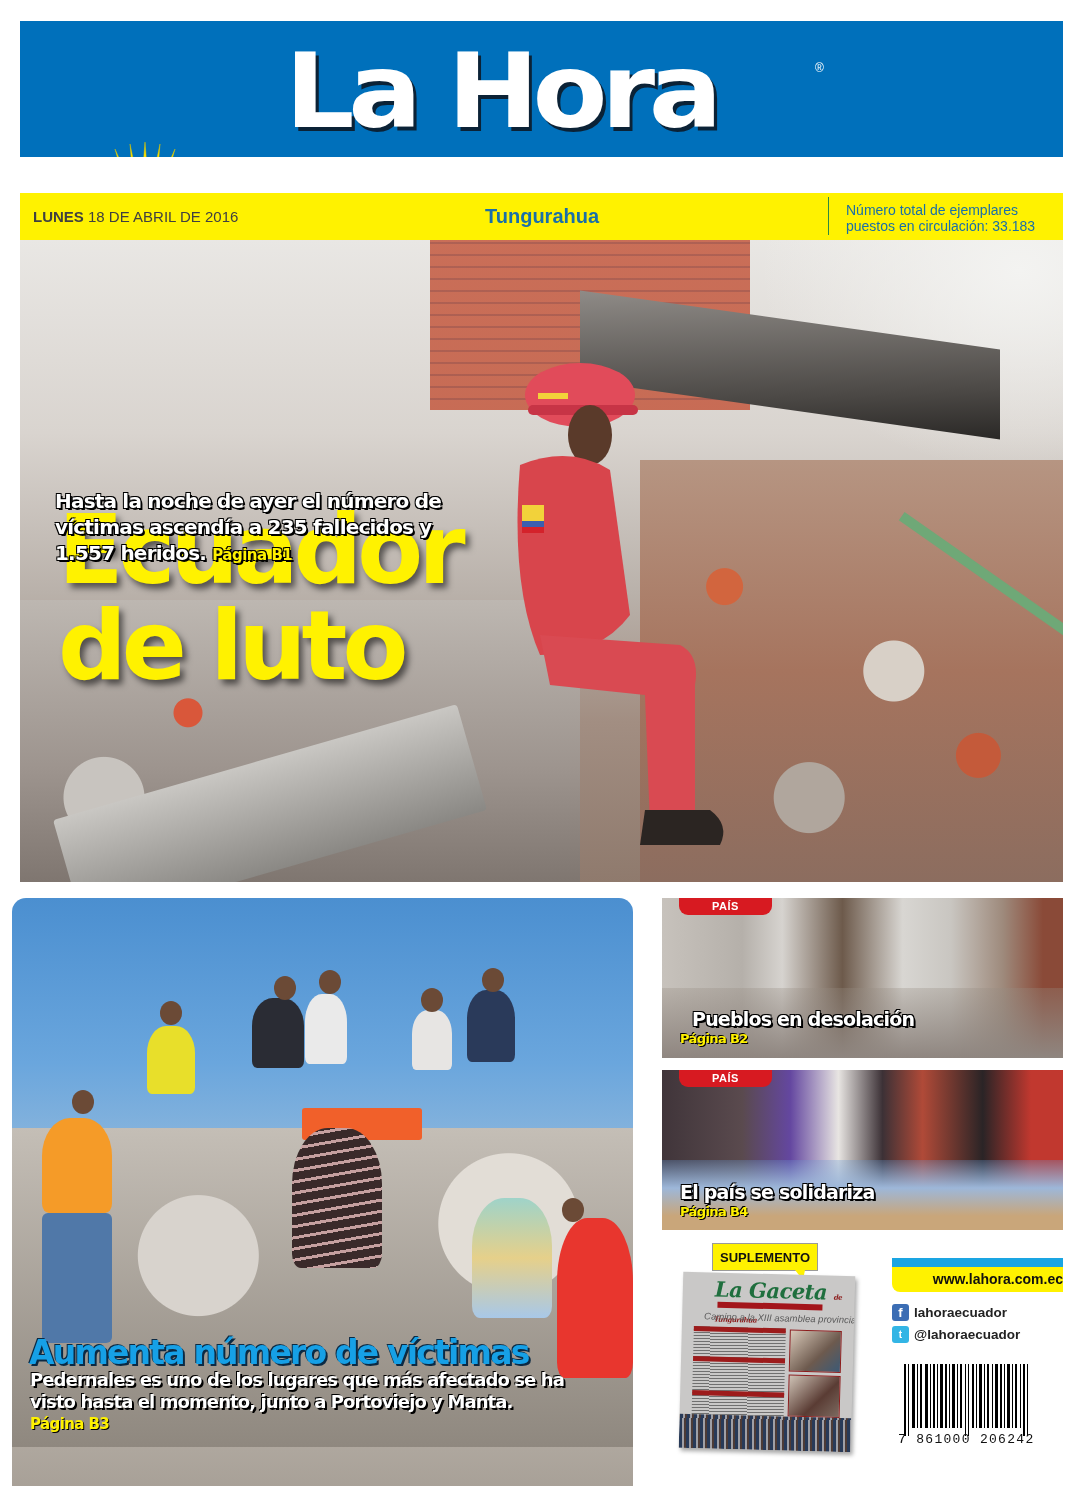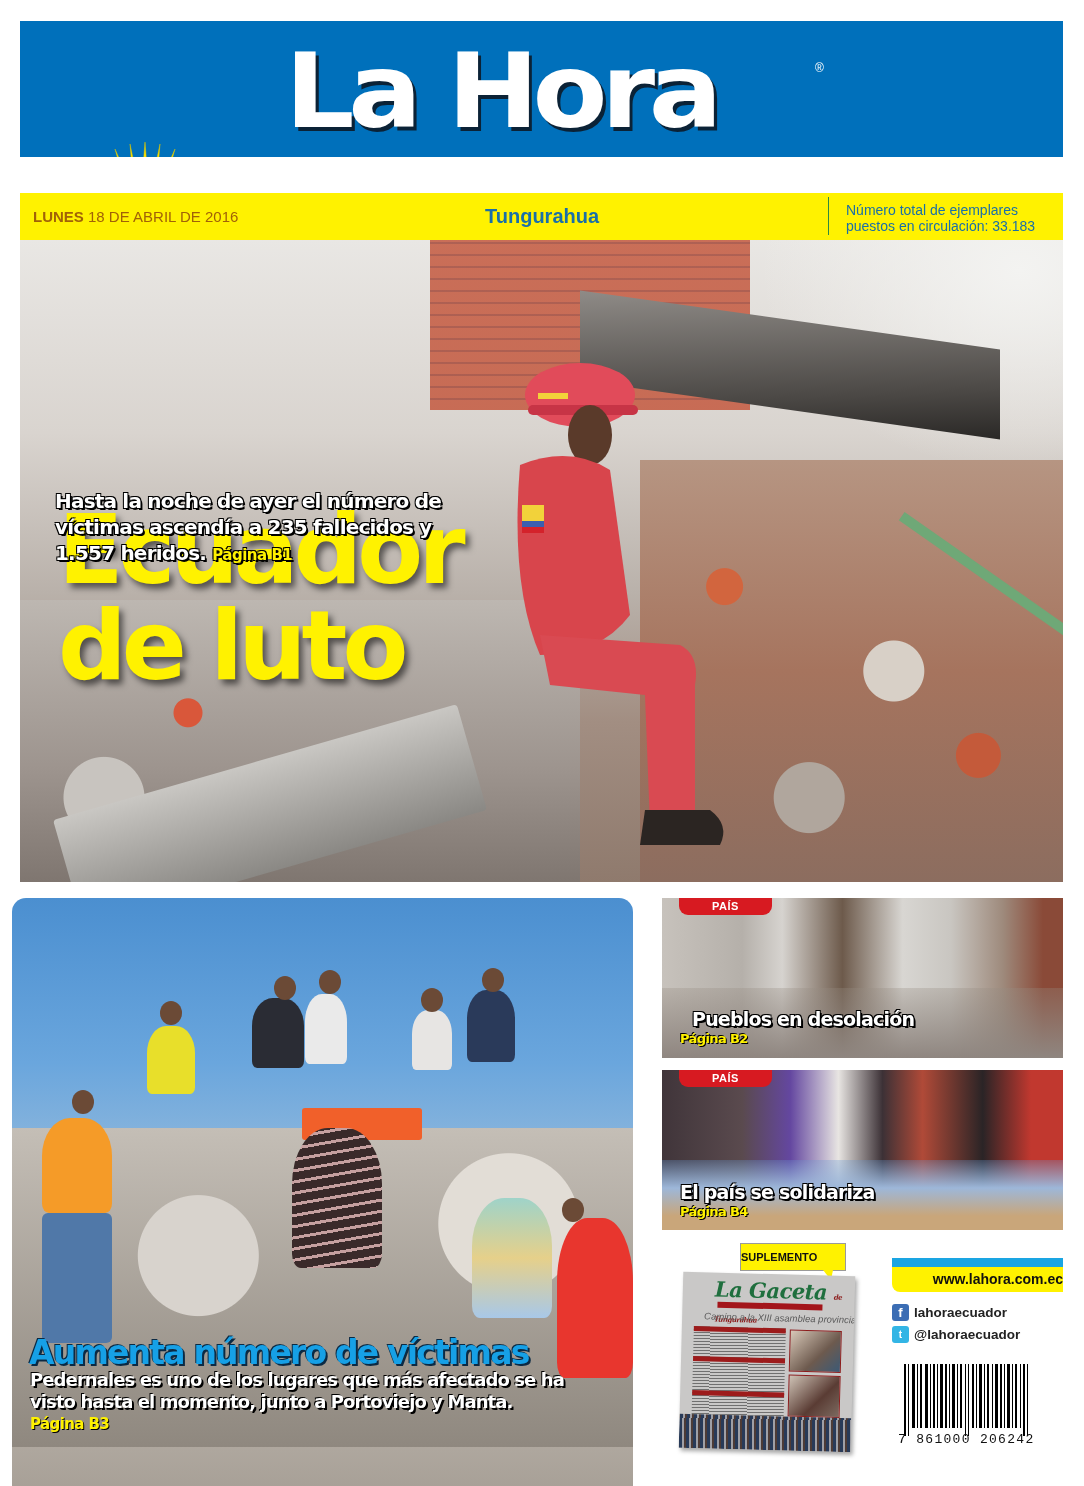--- a/index.html
+++ b/index.html
@@ -10,21 +10,21 @@
   .masthead { position: absolute; left: 20px; top: 21px; width: 1043px; height: 136px; background: #0070bb; overflow: hidden; }
   .logo { position: absolute; left: 265px; top: 18px; font-family: "DejaVu Sans", sans-serif; font-weight: 900; font-size: 104px; line-height: 1; color: #ffffff; letter-spacing: -6px; transform: scaleX(1.05); transform-origin: left top; text-shadow: 3px 4px 0 #0b2236; }
   .logo-reg { position: absolute; left: 795px; top: 40px; color: #ffffff; font-size: 12px; }
   .tagline { position: absolute; left: 267px; top: 137px; font-family: "Liberation Sans", sans-serif; font-weight: 700; font-size: 19px; color: #ffffff; letter-spacing: 19.2px; }
   .price { position: absolute; right: 30px; top: 136px; color: #ffffff; }
   .price-value { font-weight: 400; font-size: 28px; font-family: "DejaVu Sans", sans-serif; text-align: right; }
   .price-note { font-size: 9px; margin-left: 3px; }
   .sun { position: absolute; left: 40px; top: 116px; width: 170px; height: 110px; }
 
   .infobar { position: absolute; left: 20px; top: 193px; width: 1043px; height: 47px; background: #fff200; }
-  .date { position: absolute; left: 13px; top: 15px; font-size: 15px; color: #a16207; }
+  .date { position: absolute; left: 13px; top: 15px; font-size: 15px; color: #404040; }
   .date b { font-weight: 700; }
   .region { position: absolute; left: 465px; top: 12px; font-size: 20px; font-weight: 700; color: #1a6fa8; }
   .divider { position: absolute; left: 808px; top: 4px; width: 1px; height: 38px; background: #2f8a3f; }
   .circ { position: absolute; left: 826px; top: 9px; font-size: 14px; line-height: 16px; color: #1a6fa8; }
 
   
   .main-photo { position: absolute; left: 20px; top: 240px; width: 1043px; height: 642px; overflow: hidden;
     background:
       radial-gradient(ellipse 260px 200px at 1000px 30px, #f3f3f1 0%, rgba(243,243,241,0) 100%),
       linear-gradient(180deg, #e9e7e4 0%, #d9d4cf 30%, #b9b1aa 55%, #a28e82 75%, #8f7a6d 100%); }
@@ -73,21 +73,21 @@
   .teaser-2 .teaser-rubble { background: linear-gradient(180deg, rgba(100,150,210,.3), #9db7d9 40%, #c9a67a 80%); }
   .section-tag { position: absolute; left: 17px; top: 0; width: 93px; height: 17px; background: #d71a21; border-radius: 0 0 9px 9px; color: #ffffff; font-size: 11px; font-weight: 700; text-align: center; line-height: 16px; letter-spacing: .5px; }
   .teaser-title { position: absolute; left: 18px; font-family: "DejaVu Sans", sans-serif; font-weight: 700; font-size: 19px; color: #ffffff; letter-spacing: -0.8px; text-shadow: 2px 2px 0 #000, -1px -1px 0 #000, 1px -1px 0 #000, -1px 1px 0 #000; }
   .teaser-pg { position: absolute; left: 18px; font-family: "DejaVu Sans", sans-serif; font-weight: 700; font-size: 13px; color: #fff200; letter-spacing: -0.6px; text-shadow: 1px 1px 0 #000, -1px -1px 0 #000; }
   .teaser-1 .teaser-title { top: 110px; padding-left: 12px; }
   .teaser-1 .teaser-pg { top: 133px; }
   .teaser-2 .teaser-title { top: 111px; }
   .teaser-2 .teaser-pg { top: 134px; }
 
   
-  .supl-badge { position: absolute; left: 740px; top: 1243px; width: 106px; height: 28px; border: 1px solid #9a9a9a; background: #fff200; font-weight: 700; font-size: 11px; color: #111; line-height: 27px; }
+  .supl-badge { position: absolute; left: 712px; top: 1243px; width: 106px; height: 28px; border: 1px solid #9a9a9a; background: #fff200; font-weight: 700; font-size: 13px; color: #111; text-align: center; line-height: 27px; }
   .supl-badge::after { content: ""; position: absolute; left: 82px; top: 26px; border-left: 8px solid transparent; border-right: 2px solid transparent; border-top: 10px solid #fff200; }
   .supl-cover { position: absolute; left: 681px; top: 1274px; width: 172px; height: 176px; background: #c9c8c7; transform: rotate(1.5deg); box-shadow: 2px 3px 4px rgba(0,0,0,.35); overflow: hidden; }
   .gaceta-name { position: absolute; left: 32px; top: 4px; font-family: "DejaVu Serif", serif; font-style: italic; font-weight: 700; font-size: 21px; color: #1f6f3e; letter-spacing: -0.5px; }
   .gaceta-name small { font-size: 7px; color: #8c1c1c; }
   .gaceta-bar { position: absolute; left: 35px; top: 29px; width: 105px; height: 6px; background: #a3151a; }
   .gaceta-head { position: absolute; left: 22px; top: 38px; font-size: 9.5px; color: #5a5a5a; font-style: italic; white-space: nowrap; }
   .gaceta-text { position: absolute; left: 12px; top: 54px; width: 92px; height: 88px; background: repeating-linear-gradient(180deg, #4a4a4a 0 1px, #c9c8c7 1px 3px); opacity: .7; }
   .gaceta-rule { position: absolute; left: 12px; height: 5px; width: 92px; background: #9d1b1b; }
   .gaceta-photo1 { position: absolute; left: 108px; top: 55px; width: 52px; height: 42px; background: linear-gradient(135deg, #d8c8b8, #6d5a4e 60%, #3c5a76); border: 1px solid #8c1c1c; }
   .gaceta-photo2 { position: absolute; left: 108px; top: 100px; width: 52px; height: 42px; background: linear-gradient(135deg, #cfc3b6, #5a3c34 60%, #7c6a60); border: 1px solid #8c1c1c; }

